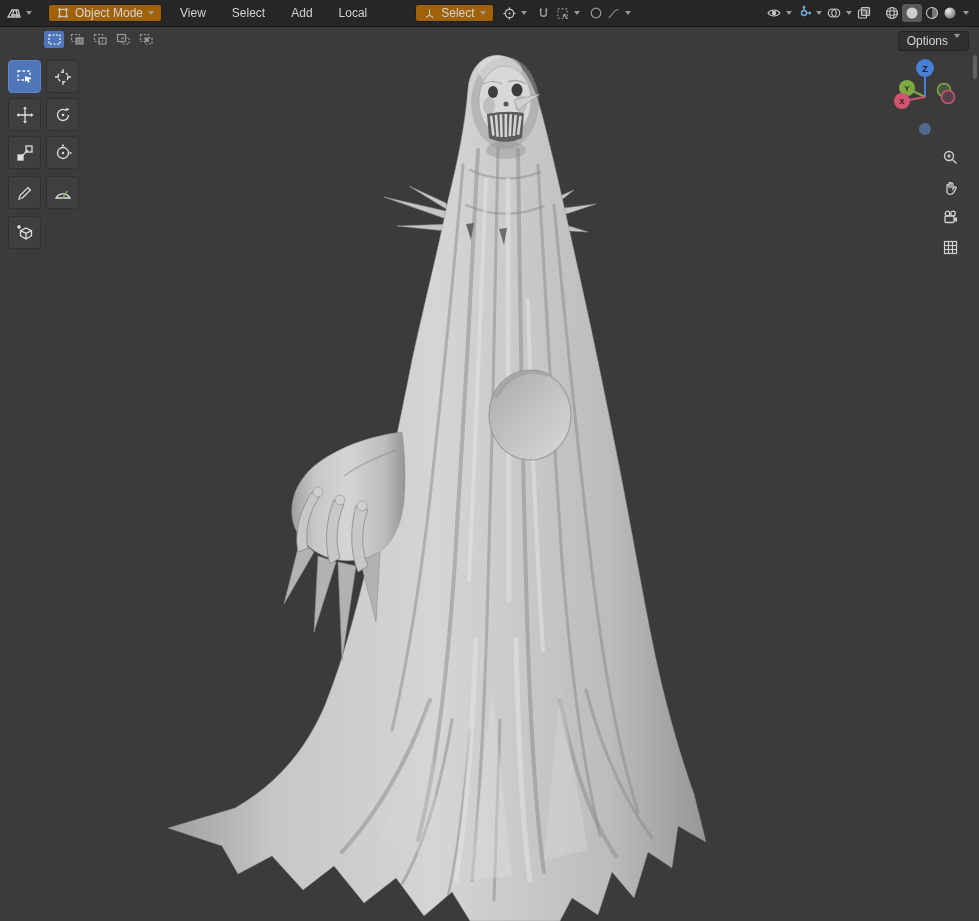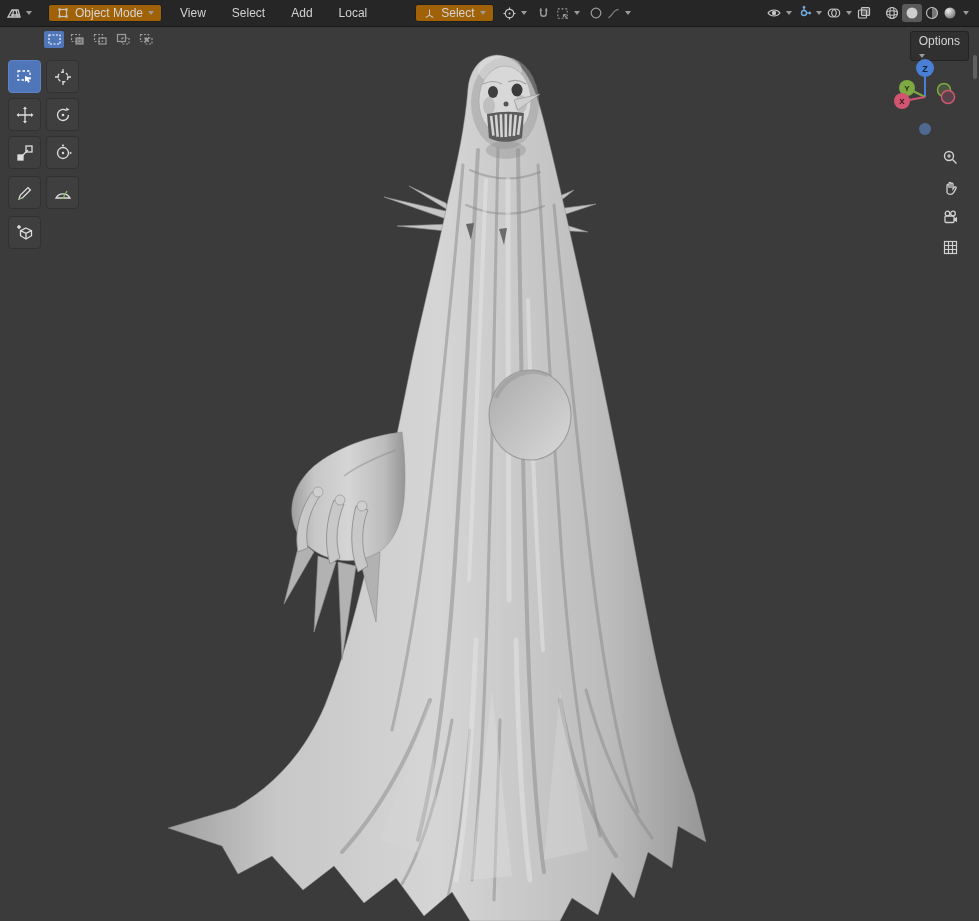--- a/index.html
+++ b/index.html
@@ -16,21 +16,21 @@
          border-top:4px solid #9b9b9b;display:inline-block;}
   .icon{display:flex;align-items:center;justify-content:center;}
   .icon svg{display:block;}
   .rightcluster{margin-left:auto;display:flex;align-items:center;gap:4px;margin-right:10px;}
   .pill{background:#5a5a5a;border-radius:3px;padding:1px 2px;display:flex;align-items:center;}
   
   .selmodes{position:absolute;top:31px;left:44px;display:flex;gap:3px;align-items:center;z-index:15;}
   .selmode{width:20px;height:17px;display:flex;align-items:center;justify-content:center;border-radius:2px;}
   .selmode.active{background:#4f76b8;}
   .options-btn{position:absolute;top:31px;right:10px;display:flex;align-items:flex-start;gap:6px;
-               background:#303030;border:1px solid #232323;padding:2px 8px;border-radius:3px;font-size:12px;z-index:15;flex-direction:column;}
+               background:#303030;border:1px solid #232323;padding:2px 8px;border-radius:3px;font-size:12px;z-index:15;}
   
   .toolbar{position:absolute;left:8px;top:60px;z-index:15;}
   .tbrow{display:flex;gap:5px;margin-bottom:5px;}
   .tbrow.gap{margin-top:7px;}
   .tbtn{width:33px;height:33px;background:#3f3f3f;border:1px solid #313131;border-radius:4px;
         display:flex;align-items:center;justify-content:center;box-sizing:border-box;}
   .tbtn.active{background:#4f76b8;border-color:#5b85c6;}
   
   .navgizmo{position:absolute;right:20px;top:56px;width:68px;height:84px;z-index:15;}
   .sidebtn{position:absolute;right:16px;width:26px;height:26px;display:flex;align-items:center;

